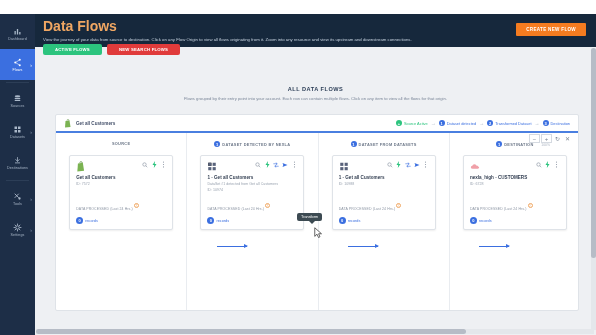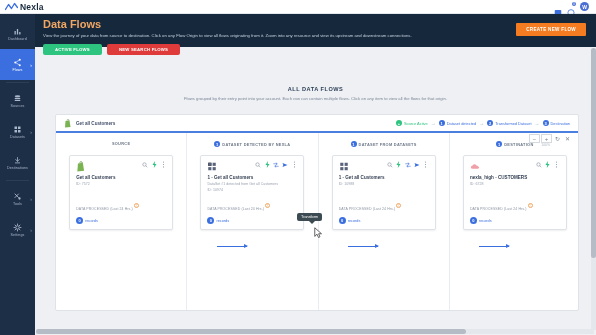--- a/index.html
+++ b/index.html
@@ -56,21 +56,21 @@
     font-size: 5px; color: #8fa0b5;
   }
   .side-item.active .side-chev { color: #fff; }
   .side-sep { height: 1px; background: #2c3e57; margin: 2px 6px; }
 
   
   .page-header {
     position: absolute; top: 14px; left: 35px; width: 561px; height: 33px;
     background: #16283c; padding: 4px 8px 0 8px;
   }
-  .ph-title { font-size: 11px; color: #f0a763; font-weight: bold; }
+  .ph-title { font-size: 14px; color: #f0a763; font-weight: bold; }
   .ph-sub { font-size: 4.3px; color: #c6d2df; margin-top: 3px; }
   .create-btn {
     position: absolute; right: 10px; top: 9px; background: #f57c20; color: #fff;
     font-size: 4.6px; font-weight: bold; letter-spacing: .3px;
     padding: 4px 10px; border: none; border-radius: 1px; cursor: pointer;
   }
 
   
   .chip-row {
     position: absolute; top: 44px; left: 43px; display: flex; gap: 5px; z-index: 1;
@@ -236,44 +236,20 @@
   .sb-thumb-v {
     position: absolute; top: 0; left: 0; width: 5px; height: 210px;
     background: #b6bcc6; border-radius: 3px;
   }
 </style>
 </head>
 <body>
 
 <div id="app">
 
-  <div class="topbar">
-    <div class="brand">
-      <svg class="brand-mark" viewBox="0 0 26 20">
-        <path d="M1 15 L7 5 L13 13 L19 3 L25 11" fill="none" stroke="#3b6fe0" stroke-width="2.6" stroke-linecap="round" stroke-linejoin="round"></path>
-      </svg>
-      <span class="brand-name">Nexla</span>
-    </div>
-    <div class="topbar-right">
-      <span class="tb-icon">
-        <svg viewBox="0 0 16 16" width="8" height="8">
-            <rect x="1.5" y="2" width="13" height="10" rx="1.5" fill="#3b6fe0"></rect>
-            <path d="M4 12 L4 15 L7.5 12 Z" fill="#3b6fe0"></path>
-          </svg>
-      </span>
-      <span class="tb-icon">
-        <svg viewBox="0 0 16 16" width="8" height="8">
-            <circle cx="8" cy="7.5" r="6.2" fill="none" stroke="#3b6fe0" stroke-width="1.6"></circle>
-            <path d="M5 12.5 L5 15 L8 12.5 Z" fill="#3b6fe0"></path>
-          </svg>
-        <span class="badge-dot">0</span>
-      </span>
-      <span class="avatar">W</span>
-    </div>
-  </div>
 
   <div class="sidebar">
 
     <div class="side-item">
       <svg class="side-ico" viewBox="0 0 18 18">
         <rect x="3" y="8" width="2.6" height="7" fill="currentColor"></rect>
         <rect x="7.7" y="4" width="2.6" height="11" fill="currentColor"></rect>
         <rect x="12.4" y="10" width="2.6" height="5" fill="currentColor"></rect>
       </svg>
       <span class="side-label">Dashboard</span>

